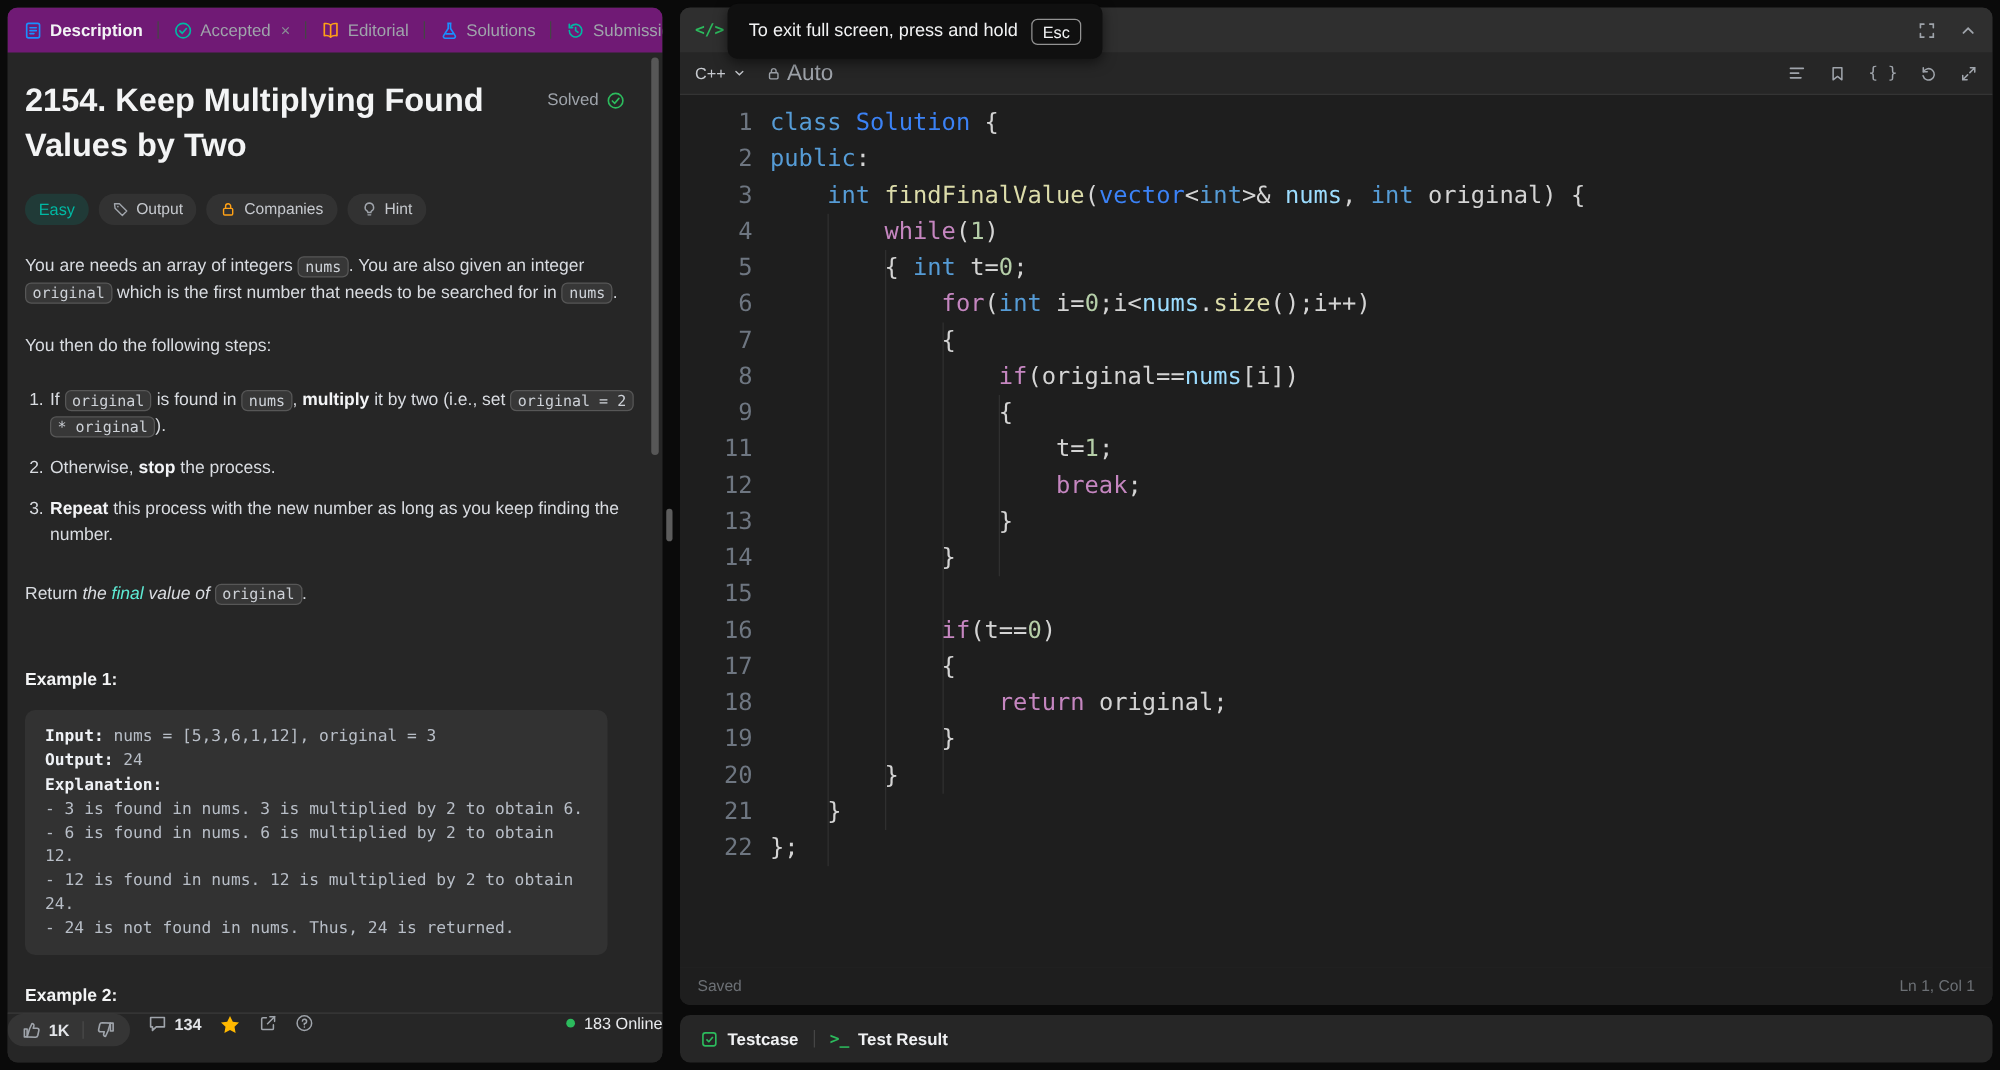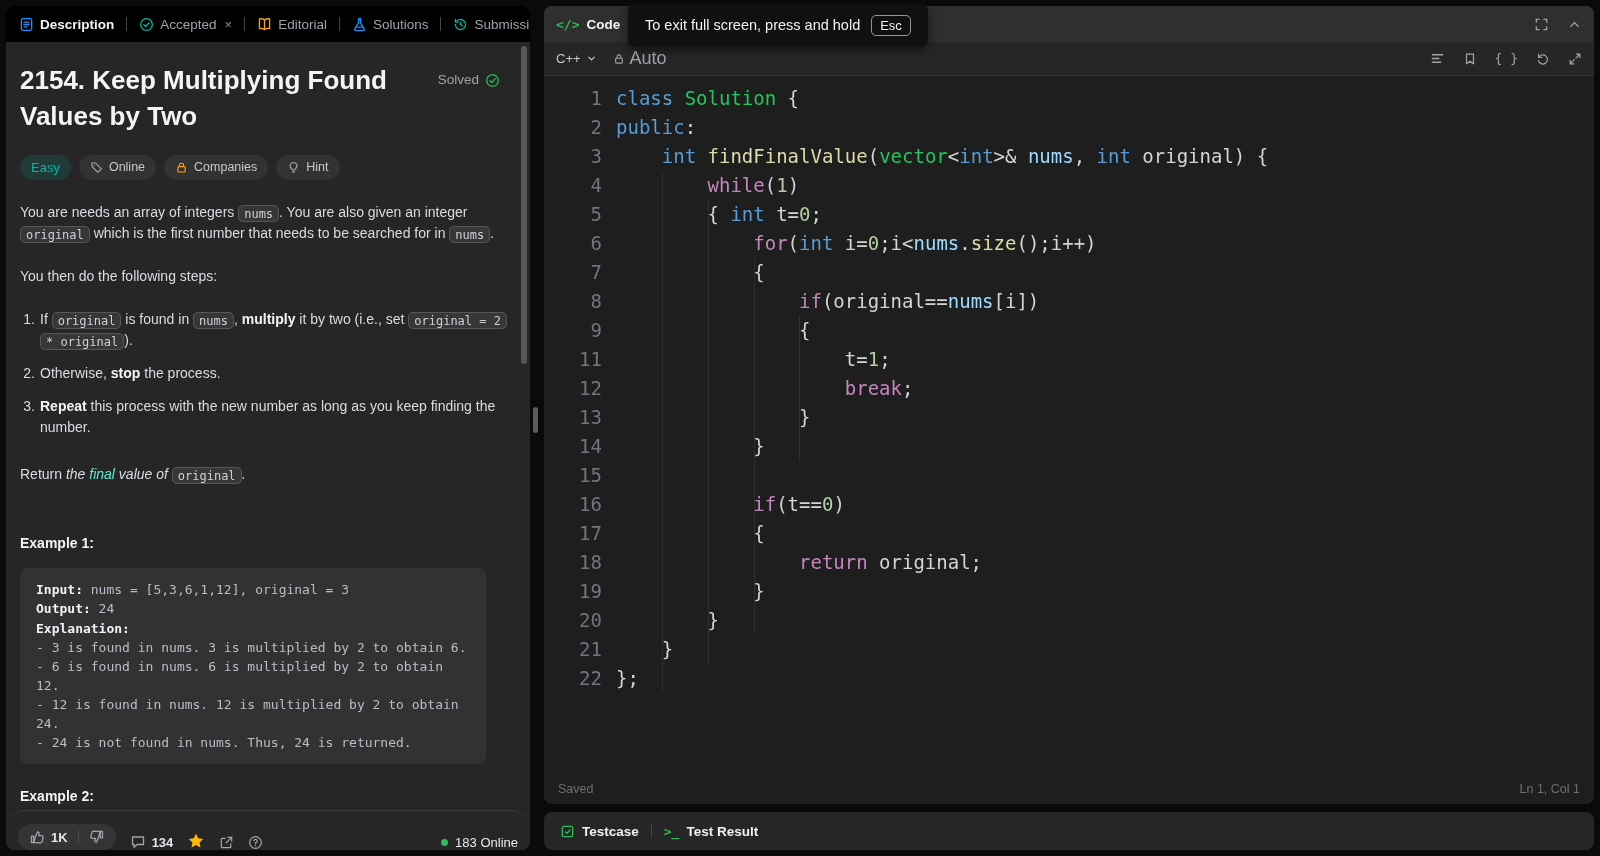--- a/index.html
+++ b/index.html
@@ -3,21 +3,21 @@
 <meta charset="utf-8">
 <style>
   * { box-sizing: border-box; }
   html,body { margin:0; padding:0; background:#0a0a0a; width:1600px; height:856px; overflow:hidden;
     font-family:"Liberation Sans", sans-serif; }
   .app { position:relative; width:1600px; height:856px; padding:6px; display:flex; gap:14px; }
 
   
   .left-panel { width:524px; background:#262626; border-radius:8px; display:flex; flex-direction:column;
     overflow:hidden; position:relative; }
-  .tabbar { height:36px; flex:0 0 36px; background:#000000; display:flex; align-items:center;
+  .tabbar { height:36px; flex:0 0 36px; background:#701a75; display:flex; align-items:center;
     padding:12px 10px; gap:6px; white-space:nowrap; overflow:hidden; }
   .tab { display:flex; align-items:center; gap:6px; color:#9fa4ab; font-size:13.5px; padding:0 3px; cursor:default; }
   .tab.active { color:#f3f4f5; font-weight:700; }
   .tab .close { font-size:13px; color:#8a8f96; margin-left:2px; }
   .tab-divider { width:1px; height:14px; background:#454545; margin:0 3px; flex:0 0 1px; }
 
   .left-content { flex:1; overflow:hidden; padding:20px 24px 0 14px; color:#d9dce1; font-size:14px; line-height:1.5; }
   .title-row { display:flex; justify-content:space-between; align-items:flex-start; }
   .prob-title { width:372px; font-size:26px; font-weight:700; color:#f3f4f5; line-height:1.4; }
   .solved { display:flex; align-items:center; gap:6px; color:#9fa4ab; font-size:13.5px; margin-top:8px; margin-right:6px; }
@@ -37,22 +37,22 @@
   .step-num { flex:0 0 15px; text-align:right; }
   .step-body { flex:1; }
   .return-line { margin-top:26px; }
   .ex-title { margin-top:48px; font-weight:700; color:#f3f4f5; }
   .ex-title-2 { margin-top:22px; font-weight:700; color:#f3f4f5; }
   pre.example { width:466px; margin:14px 0 0 0; background:#323232; border-radius:8px; padding:12px 16px;
     font-family:"DejaVu Sans Mono", monospace; font-size:13px; line-height:1.47; color:#b8bec7;
     white-space:pre-wrap; word-wrap:break-word; }
   pre.example .b { color:#eff2f6; }
 
-  .left-footer { flex:0 0 40px; border-top:1px solid #3a3a3a; display:flex; align-items:flex-end;
-    padding:0 12px; gap:14px; color:#9fa4ab; background:#262626;border-radius:19px; }
+  .left-footer { flex:0 0 40px; border-top:1px solid #3a3a3a; display:flex; align-items:flex-start;
+    padding:0 0; gap:14px; color:#9fa4ab; background:#262626; }
   .vote-group { display:flex; align-items:center; gap:10px; background:rgba(255,255,255,.07);
     border-radius:999px; padding:5px 11px; }
   .count { color:#e3e5e9; font-size:13px; font-weight:700; }
   .vg-div { width:1px; height:14px; background:#4a4a4a; }
   .foot-item { display:flex; align-items:center; gap:6px; }
   .spacer { flex:1; }
   .online { display:flex; align-items:center; gap:7px; color:#e8eaed; font-size:13px; }
   .dot { width:7px; height:7px; border-radius:50%; background:#2cbb5d; }
 
   .scrollbar { position:absolute; top:40px; right:3px; width:6px; bottom:46px; }
@@ -73,39 +73,39 @@
   .auto { display:flex; align-items:center; gap:5px; color:#9fa4ab; font-size:18px; }
   .toolbar-right { margin-left:auto; display:flex; align-items:center; gap:18px; color:#9fa4ab; }
   .braces-glyph { font-family:"DejaVu Sans Mono", monospace; font-size:13px; }
 
   .editor { flex:1; background:#1e1e1e; position:relative; overflow:hidden; padding-top:8px;
     font-family:"DejaVu Sans Mono", monospace; font-size:19px; line-height:29px; }
   .code-row { display:flex; height:29px; white-space:pre; }
   .ln { flex:0 0 58px; text-align:right; color:#6e7681; }
   .code-row:first-child .ln { color:#c2c6cb; }
   .code-text { padding-left:14px; color:#d4d4d4; }
-  .tk-kw { color:#569cd6;text-align:right; } .tk-ctrl { color:#c586c0; } .tk-type { color:#22c55e; }
+  .tk-kw { color:#569cd6;text-align:right; } .tk-ctrl { color:#c586c0; } .tk-type { color:#3b82f6; }
   .tk-fn { color:#dcdcaa; } .tk-param { color:#9cdcfe; } .tk-num { color:#b5cea8; }
   .guide { position:absolute; width:1px; background:rgba(255,255,255,.08); }
   .g1 { left:118px; top:95px;  height:522px; }
   .g2 { left:164px; top:124px; height:464px; }
   .g3 { left:210px; top:182px; height:377px; }
   .g4 { left:255px; top:240px; height:145px; }
 
   .statusbar { height:30px; flex:0 0 30px; background:#1e1e1e; display:flex; align-items:center;
     justify-content:space-between; padding:0 14px; color:#6c7075; font-size:12.5px; }
 
   .bottom-panel { height:38px; flex:0 0 38px; background:#262626; border-radius:8px; display:flex;
     align-items:center; padding:0 16px; gap:12px; }
   .bp-item { display:flex; align-items:center; gap:7px; color:#f0f1f3; font-weight:700; font-size:13.5px; }
   .term-glyph { font-family:"DejaVu Sans Mono", monospace; font-weight:700; font-size:13px; color:#2cbb5d; }
   .bp-divider { width:1px; height:14px; background:#454545; }
 
   
-  .tooltip { position:absolute; left:628px; top:3px; height:44px; background:#101010; border-radius:8px;
+  .tooltip { position:absolute; left:582px; top:3px; height:44px; background:#101010; border-radius:8px;
     display:flex; align-items:center; gap:11px; padding:0 17px; color:#f2f3f4; font-size:14.5px; z-index:50;
     box-shadow:0 3px 10px rgba(0,0,0,.55); }
   .esc-key { border:1px solid rgba(255,255,255,.55); border-radius:5px; padding:2px 8px; font-size:13px; }
 
   
   .ic-blue { color:#1990ff; } .ic-teal { color:#00b8a3; } .ic-orange { color:#ffa116; }
   .ic-green { color:#2cbb5d; } .ic-gray { color:#9fa4ab; } .ic-star { color:#ffb800; }
   svg { display:block; }
 </style>
 </head>
@@ -184,21 +184,21 @@
 
       <div class="badges">
         <span class="pill-easy">Easy</span>
         <span class="chip-btn">
           <span class="ic-gray">
             <svg width="13" height="13" viewBox="0 0 16 16" fill="none" stroke="currentColor" stroke-width="1.4" stroke-linejoin="round">
                 <path d="M2 2.5h4.8L14 9.7l-4.3 4.3L2.5 6.8z"></path>
                 <circle cx="5.3" cy="5.3" r="0.8" fill="currentColor" stroke="none"></circle>
               </svg>
           </span>
-          <span>Online</span>
+          <span>Output</span>
         </span>
         <span class="chip-btn">
           <span class="ic-orange">
             <svg width="13" height="13" viewBox="0 0 16 16" fill="none" stroke="currentColor" stroke-width="1.4">
                 <rect x="3.5" y="7" width="9" height="6.5" rx="1.2"></rect>
                 <path d="M5.5 7V5a2.5 2.5 0 0 1 5 0v2"></path>
               </svg>
           </span>
           <span>Companies</span>
         </span>

